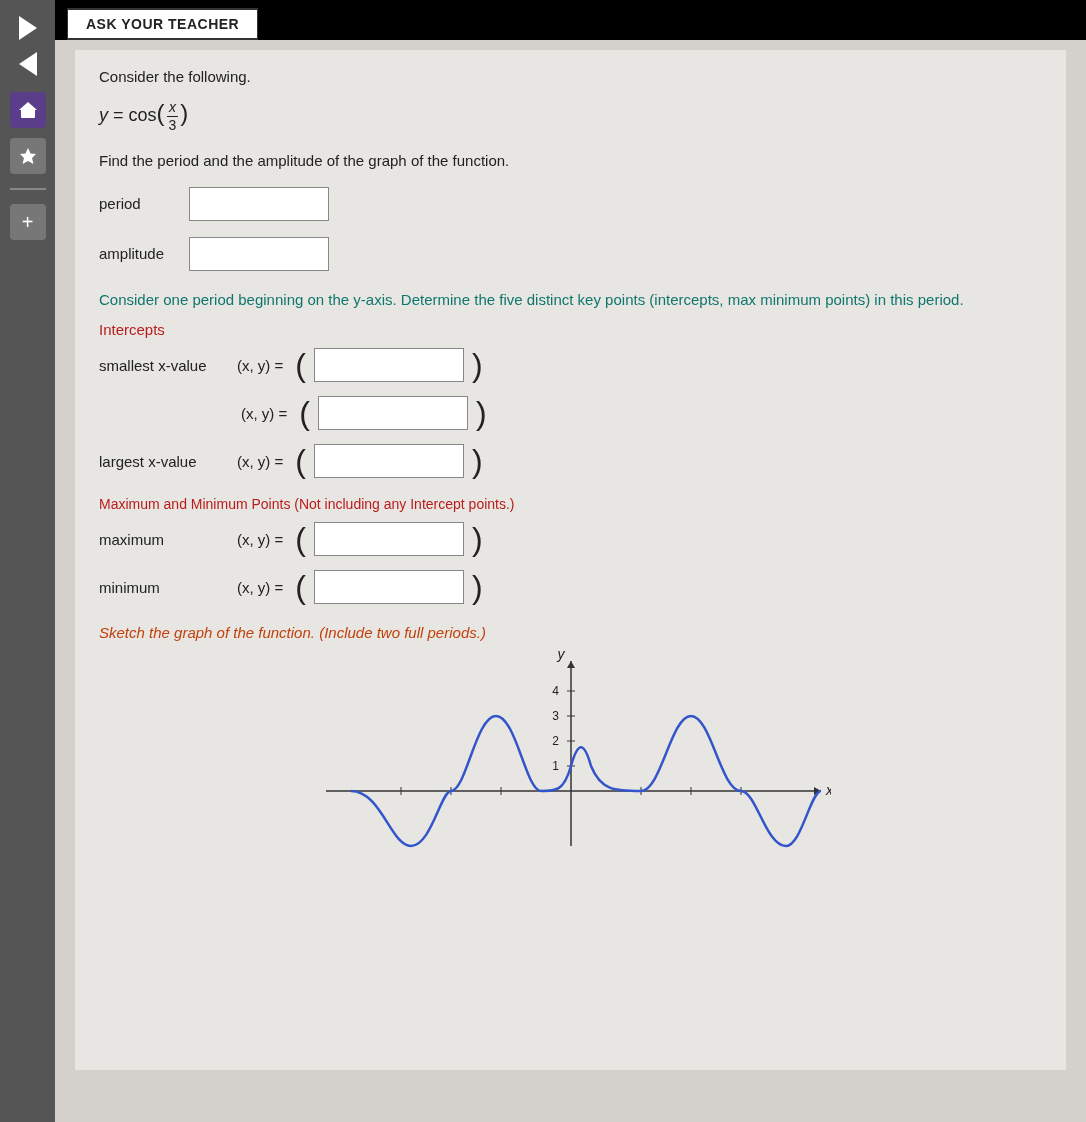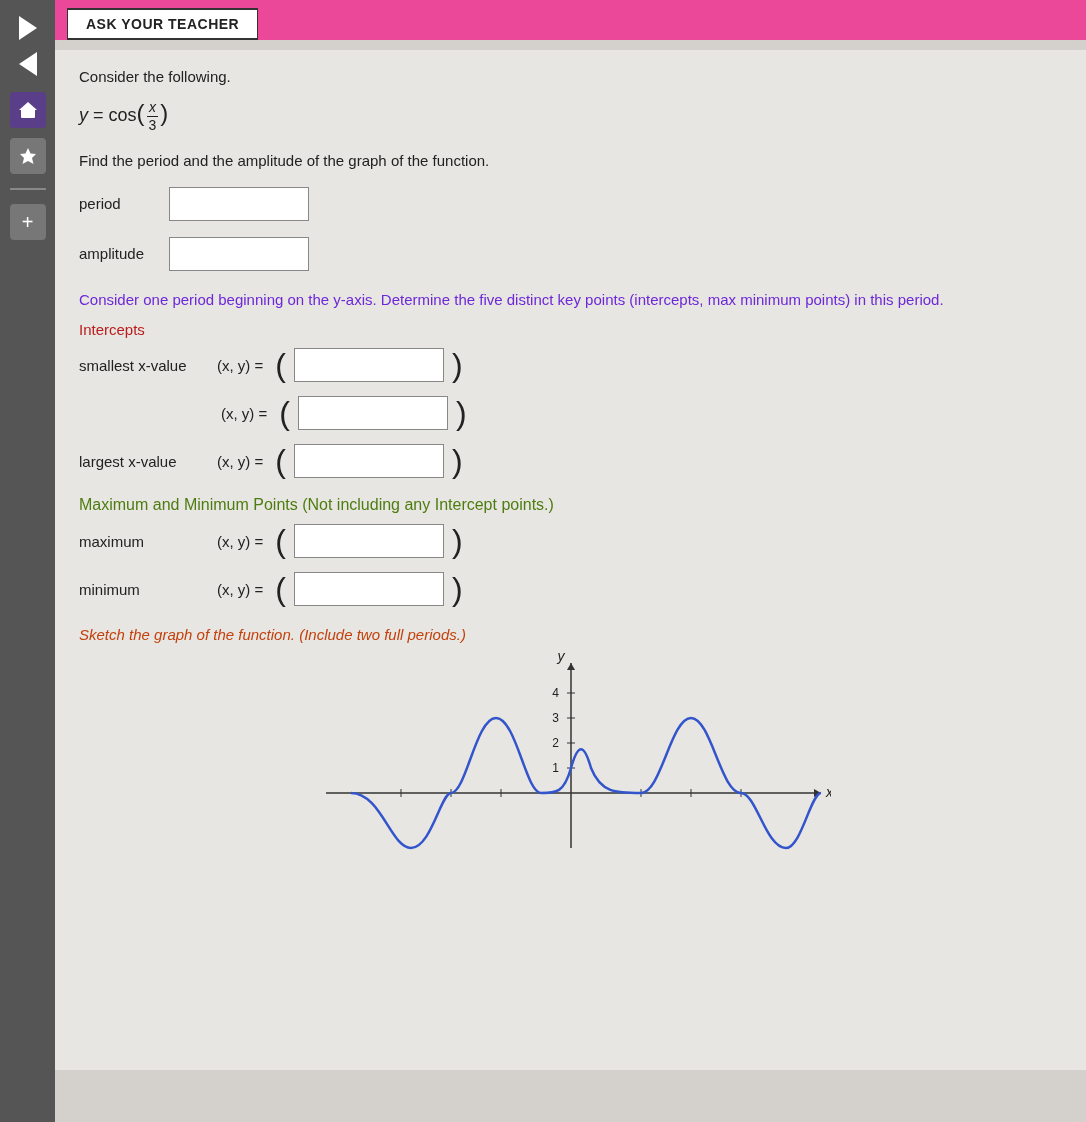--- a/index.html
+++ b/index.html
@@ -79,41 +79,41 @@
     .main-content {
       flex: 1;
       background: #d4d0cc;
       padding: 0;
     }
     .toolbar {
       display: flex;
       align-items: stretch;
       padding: 8px 12px 0 12px;
       gap: 0;
-      background: #ec4899;
+      background: #000000;
     }
     .toolbar-btn {
       border: 2px solid #333;
       background: white;
       padding: 6px 18px;
       font-size: 14px;
       font-weight: bold;
       cursor: pointer;
       letter-spacing: 0.5px;
       color: #222;
     }
     .toolbar-btn:first-child {
       border-right: 1px solid #333;
     }
     .toolbar-btn:last-child {
       border-left: 1px solid #333;
     }
     .content-area {
       background: #e8e6e2;
-      margin: 10px 0;
+      margin: 10px 20px;
       padding: 18px 24px 24px 24px;
       min-height: 1020px;
     }
     .consider-text {
       font-size: 15px;
       margin-bottom: 14px;
       color: #222;
     }
     .formula-block {
       text-align: left;
@@ -162,21 +162,21 @@
       width: 140px;
       height: 34px;
       border: 1.5px solid #888;
       background: white;
       font-size: 14px;
       padding: 0 6px;
     }
     .consider-period-text {
       font-size: 15px;
       margin: 18px 0 10px 0;
-      color: #6d28d9;
+      color: #0f766e;
       line-height: 1.5;
     }
     .intercepts-label {
       font-size: 15px;
       font-weight: normal;
       margin-bottom: 10px;
       color: #b91c1c;
     }
     .xy-row {
       display: flex;
@@ -202,23 +202,23 @@
     }
     .xy-input {
       width: 150px;
       height: 34px;
       border: 1.5px solid #888;
       background: white;
       font-size: 14px;
       padding: 0 6px;
     }
     .section-heading {
-      font-size: 16px;
+      font-size: 14px;
       margin: 18px 0 10px 0;
-      color: #4d7c0f;
+      color: #b91c1c;
     }
     .sketch-label {
       font-size: 15px;
       margin: 20px 0 10px 0;
       color: #c2410c;
       font-style: italic;
     }
     .graph-area {
       display: flex;
       justify-content: center;

